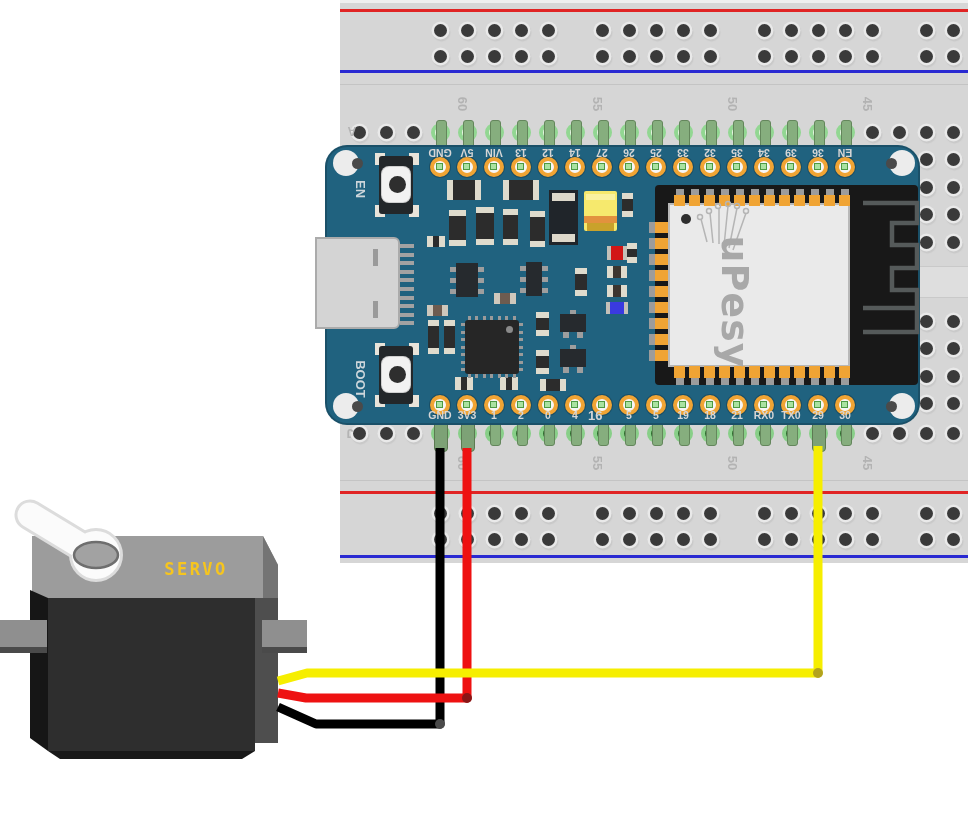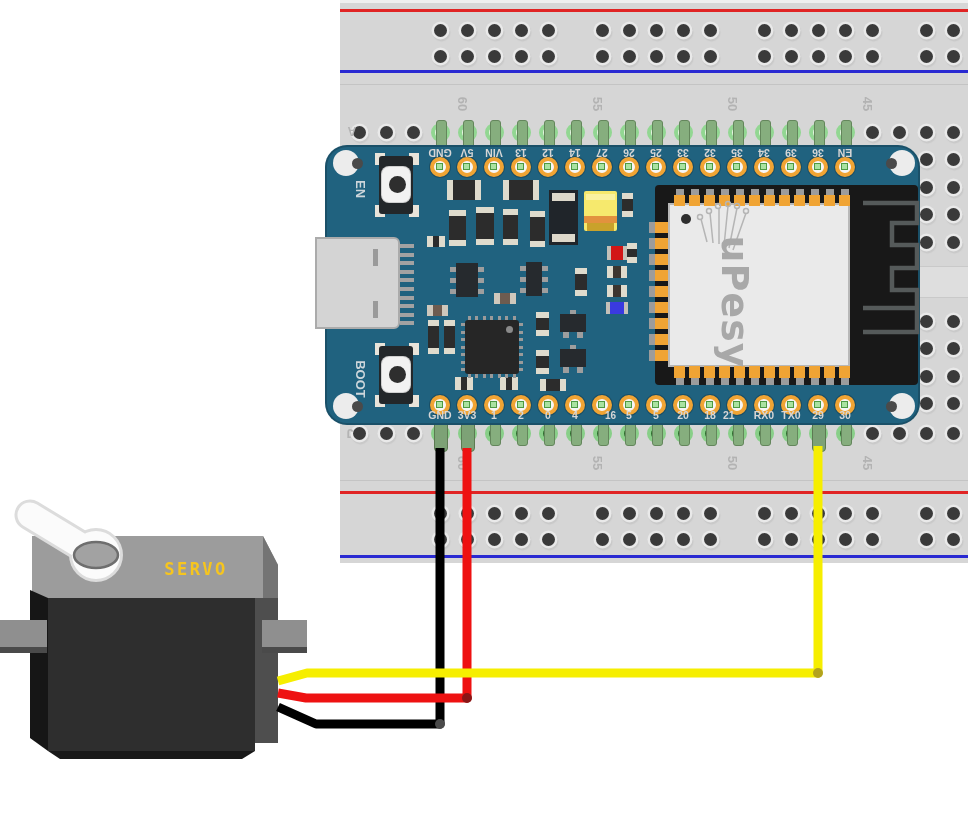--- a/index.html
+++ b/index.html
@@ -570,41 +570,41 @@
         <div style="position: absolute; left: 2.5px; top: 2.5px; width: 7px; height: 7px; background: rgb(169, 226, 161); border: 1px solid rgb(77, 154, 68); box-sizing: border-box;"></div>
       </div>
       <div style="position: absolute; left: 209px; top: 264px; width: 28px; height: 13px; line-height: 13px; text-align: center; font-size: 10.5px; font-weight: bold; color: rgb(214, 214, 214); white-space: nowrap;">0</div>
       <div style="position: absolute; left: 239.5px; top: 249.5px; width: 12px; height: 12px; border-radius: 50%; background: rgb(246, 246, 246); border: 4.5px solid rgb(240, 164, 52); box-shadow: rgba(0, 0, 0, 0.2) 0px 0px 0px 1px;">
         <div style="position: absolute; left: 2.5px; top: 2.5px; width: 7px; height: 7px; background: rgb(169, 226, 161); border: 1px solid rgb(77, 154, 68); box-sizing: border-box;"></div>
       </div>
       <div style="position: absolute; left: 236px; top: 264px; width: 28px; height: 13px; line-height: 13px; text-align: center; font-size: 10.5px; font-weight: bold; color: rgb(214, 214, 214); white-space: nowrap;">4</div>
       <div style="position: absolute; left: 266.5px; top: 249.5px; width: 12px; height: 12px; border-radius: 50%; background: rgb(246, 246, 246); border: 4.5px solid rgb(240, 164, 52); box-shadow: rgba(0, 0, 0, 0.2) 0px 0px 0px 1px;">
         <div style="position: absolute; left: 2.5px; top: 2.5px; width: 7px; height: 7px; background: rgb(169, 226, 161); border: 1px solid rgb(77, 154, 68); box-sizing: border-box;"></div>
       </div>
-      <div style="position: absolute; left: 263px; top: 264px; width: 28px; height: 13px; line-height: 13px; text-align: right; font-size: 10px; font-weight: bold; color: rgb(214, 214, 214); white-space: nowrap;">16</div>
+      <div style="position: absolute; left: 263px; top: 264px; width: 28px; height: 13px; line-height: 13px; text-align: left; font-size: 13px; font-weight: bold; color: rgb(214, 214, 214); white-space: nowrap;">16</div>
       <div style="position: absolute; left: 293.5px; top: 249.5px; width: 12px; height: 12px; border-radius: 50%; background: rgb(246, 246, 246); border: 4.5px solid rgb(240, 164, 52); box-shadow: rgba(0, 0, 0, 0.2) 0px 0px 0px 1px;">
         <div style="position: absolute; left: 2.5px; top: 2.5px; width: 7px; height: 7px; background: rgb(169, 226, 161); border: 1px solid rgb(77, 154, 68); box-sizing: border-box;"></div>
       </div>
       <div style="position: absolute; left: 290px; top: 264px; width: 28px; height: 13px; line-height: 13px; text-align: center; font-size: 10.5px; font-weight: bold; color: rgb(214, 214, 214); white-space: nowrap;">5</div>
       <div style="position: absolute; left: 320.5px; top: 249.5px; width: 12px; height: 12px; border-radius: 50%; background: rgb(246, 246, 246); border: 4.5px solid rgb(240, 164, 52); box-shadow: rgba(0, 0, 0, 0.2) 0px 0px 0px 1px;">
         <div style="position: absolute; left: 2.5px; top: 2.5px; width: 7px; height: 7px; background: rgb(169, 226, 161); border: 1px solid rgb(77, 154, 68); box-sizing: border-box;"></div>
       </div>
       <div style="position: absolute; left: 317px; top: 264px; width: 28px; height: 13px; line-height: 13px; text-align: center; font-size: 10.5px; font-weight: bold; color: rgb(214, 214, 214); white-space: nowrap;">5</div>
       <div style="position: absolute; left: 347.5px; top: 249.5px; width: 12px; height: 12px; border-radius: 50%; background: rgb(246, 246, 246); border: 4.5px solid rgb(240, 164, 52); box-shadow: rgba(0, 0, 0, 0.2) 0px 0px 0px 1px;">
         <div style="position: absolute; left: 2.5px; top: 2.5px; width: 7px; height: 7px; background: rgb(169, 226, 161); border: 1px solid rgb(77, 154, 68); box-sizing: border-box;"></div>
       </div>
-      <div style="position: absolute; left: 344px; top: 264px; width: 28px; height: 13px; line-height: 13px; text-align: center; font-size: 10.5px; font-weight: bold; color: rgb(214, 214, 214); white-space: nowrap;">20</div>
+      <div style="position: absolute; left: 344px; top: 264px; width: 28px; height: 13px; line-height: 13px; text-align: center; font-size: 10.5px; font-weight: bold; color: rgb(214, 214, 214); white-space: nowrap;">19</div>
       <div style="position: absolute; left: 374.5px; top: 249.5px; width: 12px; height: 12px; border-radius: 50%; background: rgb(246, 246, 246); border: 4.5px solid rgb(240, 164, 52); box-shadow: rgba(0, 0, 0, 0.2) 0px 0px 0px 1px;">
         <div style="position: absolute; left: 2.5px; top: 2.5px; width: 7px; height: 7px; background: rgb(169, 226, 161); border: 1px solid rgb(77, 154, 68); box-sizing: border-box;"></div>
       </div>
       <div style="position: absolute; left: 371px; top: 264px; width: 28px; height: 13px; line-height: 13px; text-align: center; font-size: 10.5px; font-weight: bold; color: rgb(214, 214, 214); white-space: nowrap;">18</div>
       <div style="position: absolute; left: 401.5px; top: 249.5px; width: 12px; height: 12px; border-radius: 50%; background: rgb(246, 246, 246); border: 4.5px solid rgb(240, 164, 52); box-shadow: rgba(0, 0, 0, 0.2) 0px 0px 0px 1px;">
         <div style="position: absolute; left: 2.5px; top: 2.5px; width: 7px; height: 7px; background: rgb(169, 226, 161); border: 1px solid rgb(77, 154, 68); box-sizing: border-box;"></div>
       </div>
-      <div style="position: absolute; left: 398px; top: 264px; width: 28px; height: 13px; line-height: 13px; text-align: left; font-size: 10.5px; font-weight: bold; color: rgb(214, 214, 214); white-space: nowrap;">21</div>
+      <div style="position: absolute; left: 398px; top: 264px; width: 28px; height: 13px; line-height: 13px; text-align: center; font-size: 10.5px; font-weight: bold; color: rgb(214, 214, 214); white-space: nowrap;">21</div>
       <div style="position: absolute; left: 428.5px; top: 249.5px; width: 12px; height: 12px; border-radius: 50%; background: rgb(246, 246, 246); border: 4.5px solid rgb(240, 164, 52); box-shadow: rgba(0, 0, 0, 0.2) 0px 0px 0px 1px;">
         <div style="position: absolute; left: 2.5px; top: 2.5px; width: 7px; height: 7px; background: rgb(169, 226, 161); border: 1px solid rgb(77, 154, 68); box-sizing: border-box;"></div>
       </div>
       <div style="position: absolute; left: 425px; top: 264px; width: 28px; height: 13px; line-height: 13px; text-align: center; font-size: 10.5px; font-weight: bold; color: rgb(214, 214, 214); white-space: nowrap;">RX0</div>
       <div style="position: absolute; left: 455.5px; top: 249.5px; width: 12px; height: 12px; border-radius: 50%; background: rgb(246, 246, 246); border: 4.5px solid rgb(240, 164, 52); box-shadow: rgba(0, 0, 0, 0.2) 0px 0px 0px 1px;">
         <div style="position: absolute; left: 2.5px; top: 2.5px; width: 7px; height: 7px; background: rgb(169, 226, 161); border: 1px solid rgb(77, 154, 68); box-sizing: border-box;"></div>
       </div>
       <div style="position: absolute; left: 452px; top: 264px; width: 28px; height: 13px; line-height: 13px; text-align: center; font-size: 10.5px; font-weight: bold; color: rgb(214, 214, 214); white-space: nowrap;">TX0</div>
       <div style="position: absolute; left: 482.5px; top: 249.5px; width: 12px; height: 12px; border-radius: 50%; background: rgb(246, 246, 246); border: 4.5px solid rgb(240, 164, 52); box-shadow: rgba(0, 0, 0, 0.2) 0px 0px 0px 1px;">
         <div style="position: absolute; left: 2.5px; top: 2.5px; width: 7px; height: 7px; background: rgb(169, 226, 161); border: 1px solid rgb(77, 154, 68); box-sizing: border-box;"></div>

